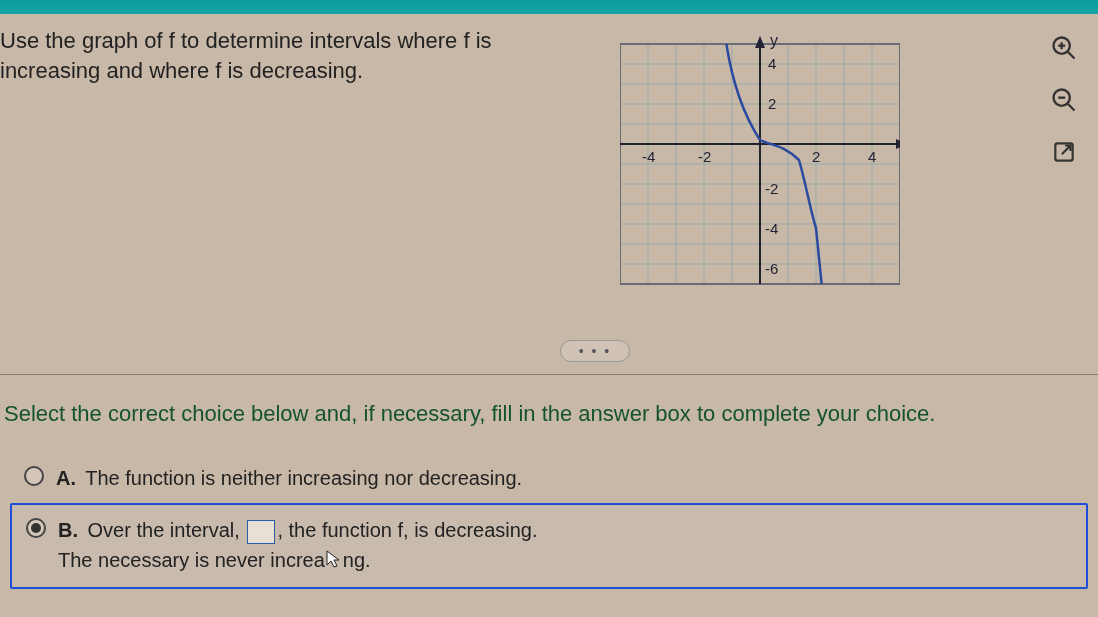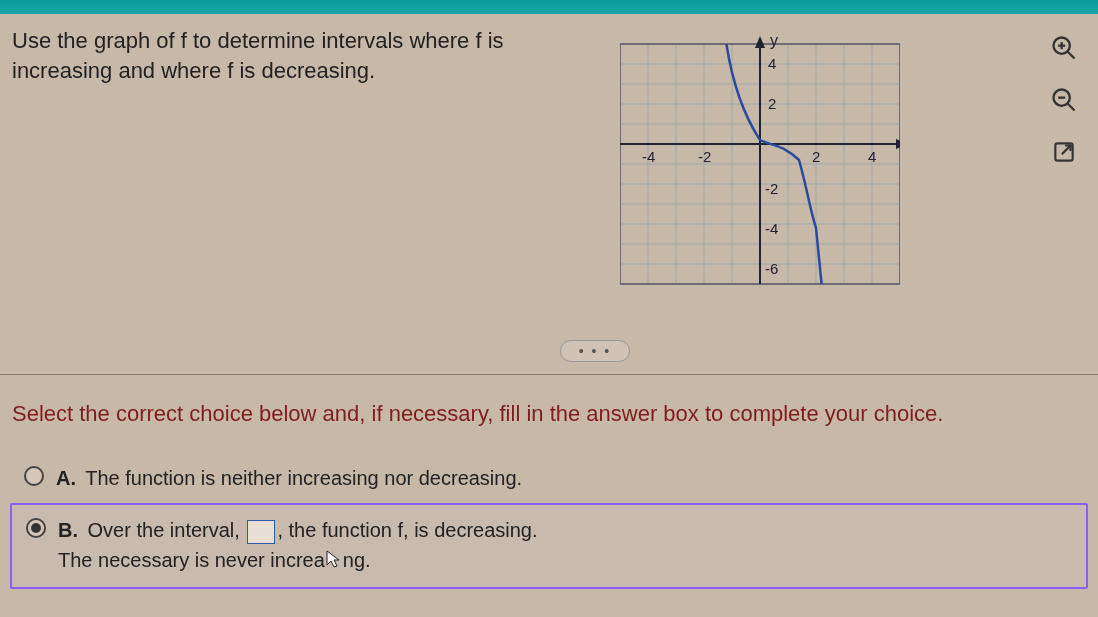--- a/index.html
+++ b/index.html
@@ -17,21 +17,21 @@
   }
   .content-top {
     position: relative;
     padding: 12px 0 0 0;
     height: 330px;
   }
   .question-text {
     font-size: 22px;
     color: #222;
     line-height: 1.35;
-    padding-left: 12px;
+    padding-left: 0;
     max-width: 560px;
   }
   .graph-wrap {
     position: absolute;
     left: 620px;
     top: 20px;
     width: 290px;
     height: 270px;
   }
   .graph-svg {
@@ -72,36 +72,36 @@
     font-size: 14px;
     letter-spacing: 2px;
   }
   .divider {
     height: 1px;
     background: #8a7e72;
     margin: 30px 0 0 0;
   }
   .instruction {
     font-size: 22px;
-    color: #7f1d1d;
-    padding: 26px 20px 26px 12px;
+    color: #14532d;
+    padding: 26px 20px 26px 4px;
   }
   .choices {
     padding: 0 10px;
   }
   .choice-row {
     display: flex;
     align-items: flex-start;
     gap: 12px;
     padding: 10px 14px;
     font-size: 20px;
     color: #222;
   }
   .choice-b {
-    border: 2px solid #8b5cf6;
+    border: 2px solid #1d4ed8;
     border-radius: 2px;
     background: rgba(200,190,180,0.4);
   }
   .radio {
     width: 20px;
     height: 20px;
     border: 2px solid #444;
     border-radius: 50%;
     margin-top: 3px;
     flex-shrink: 0;

